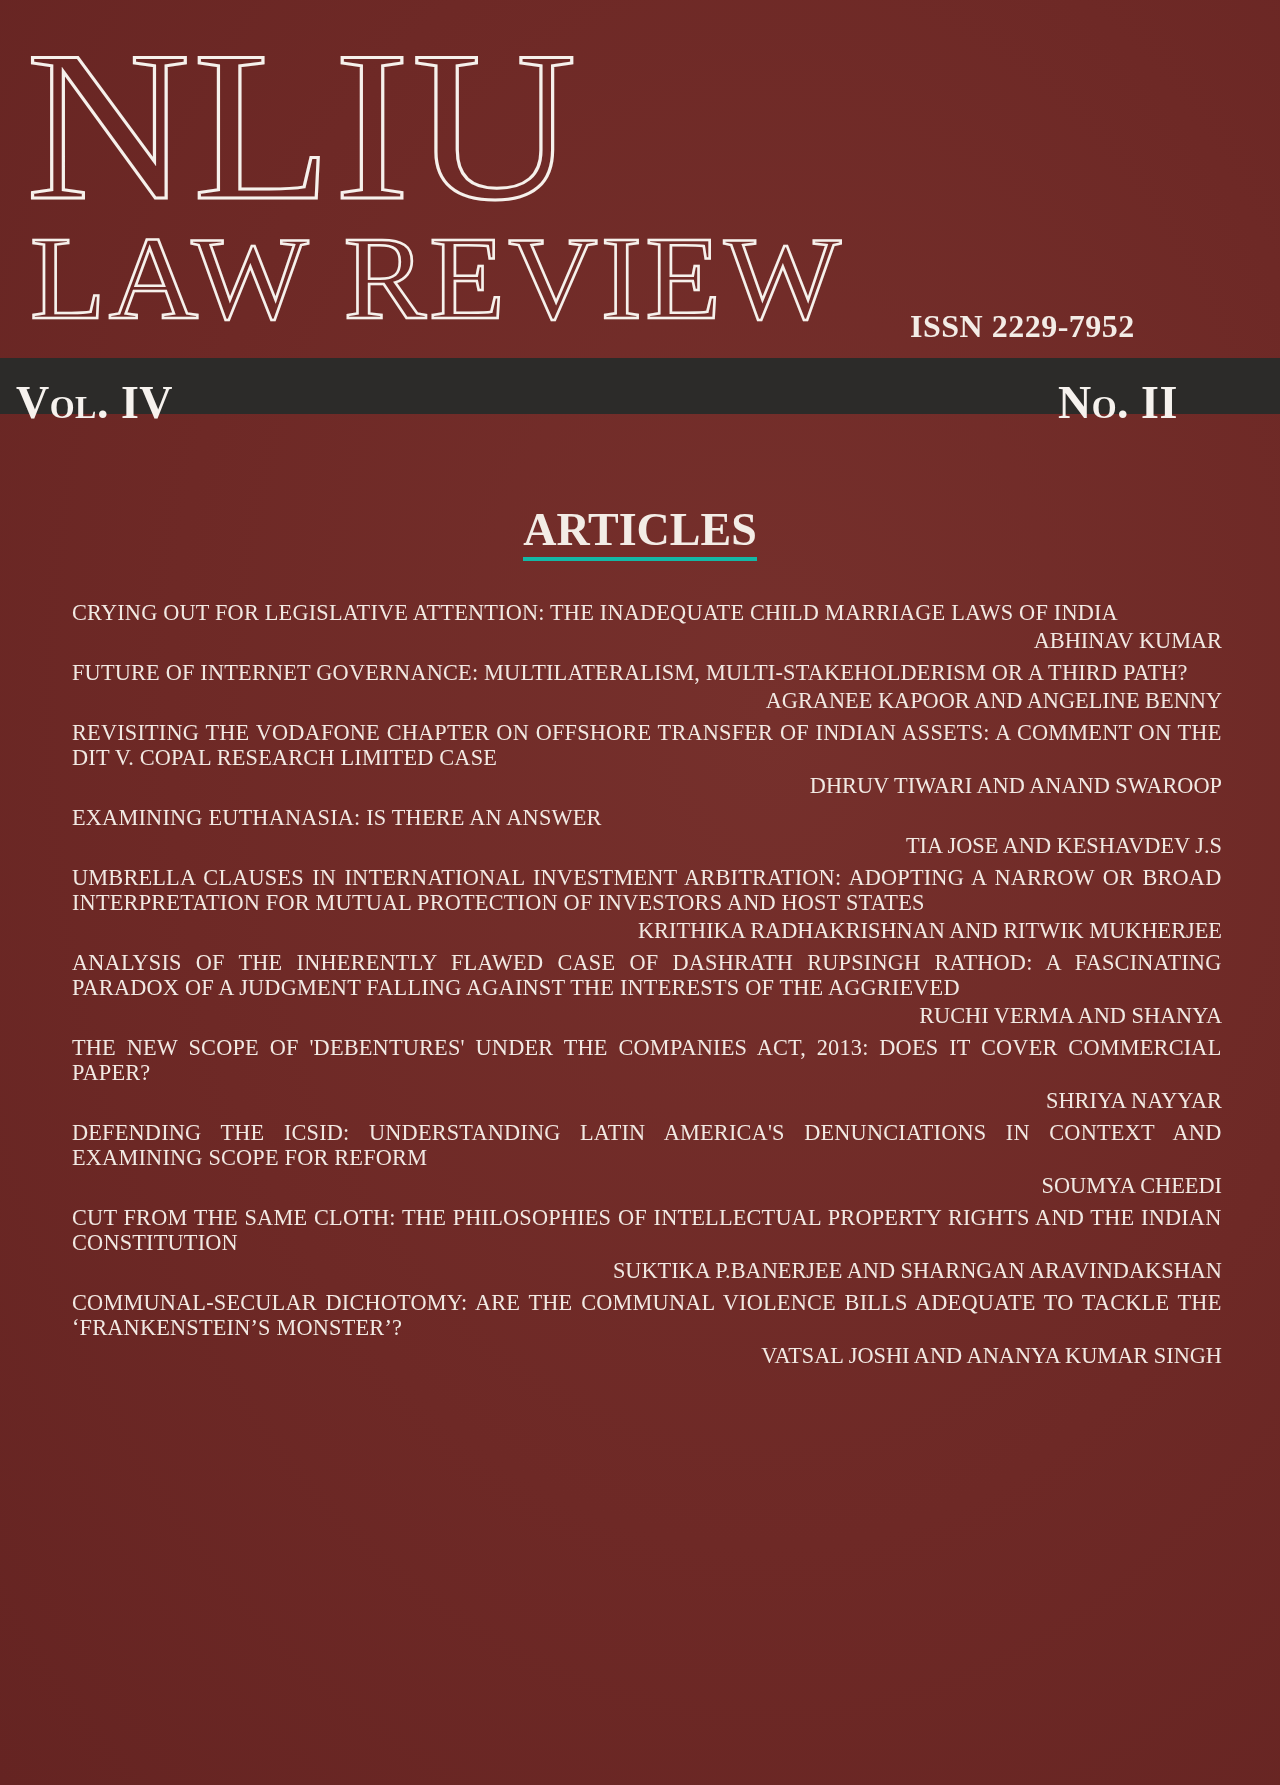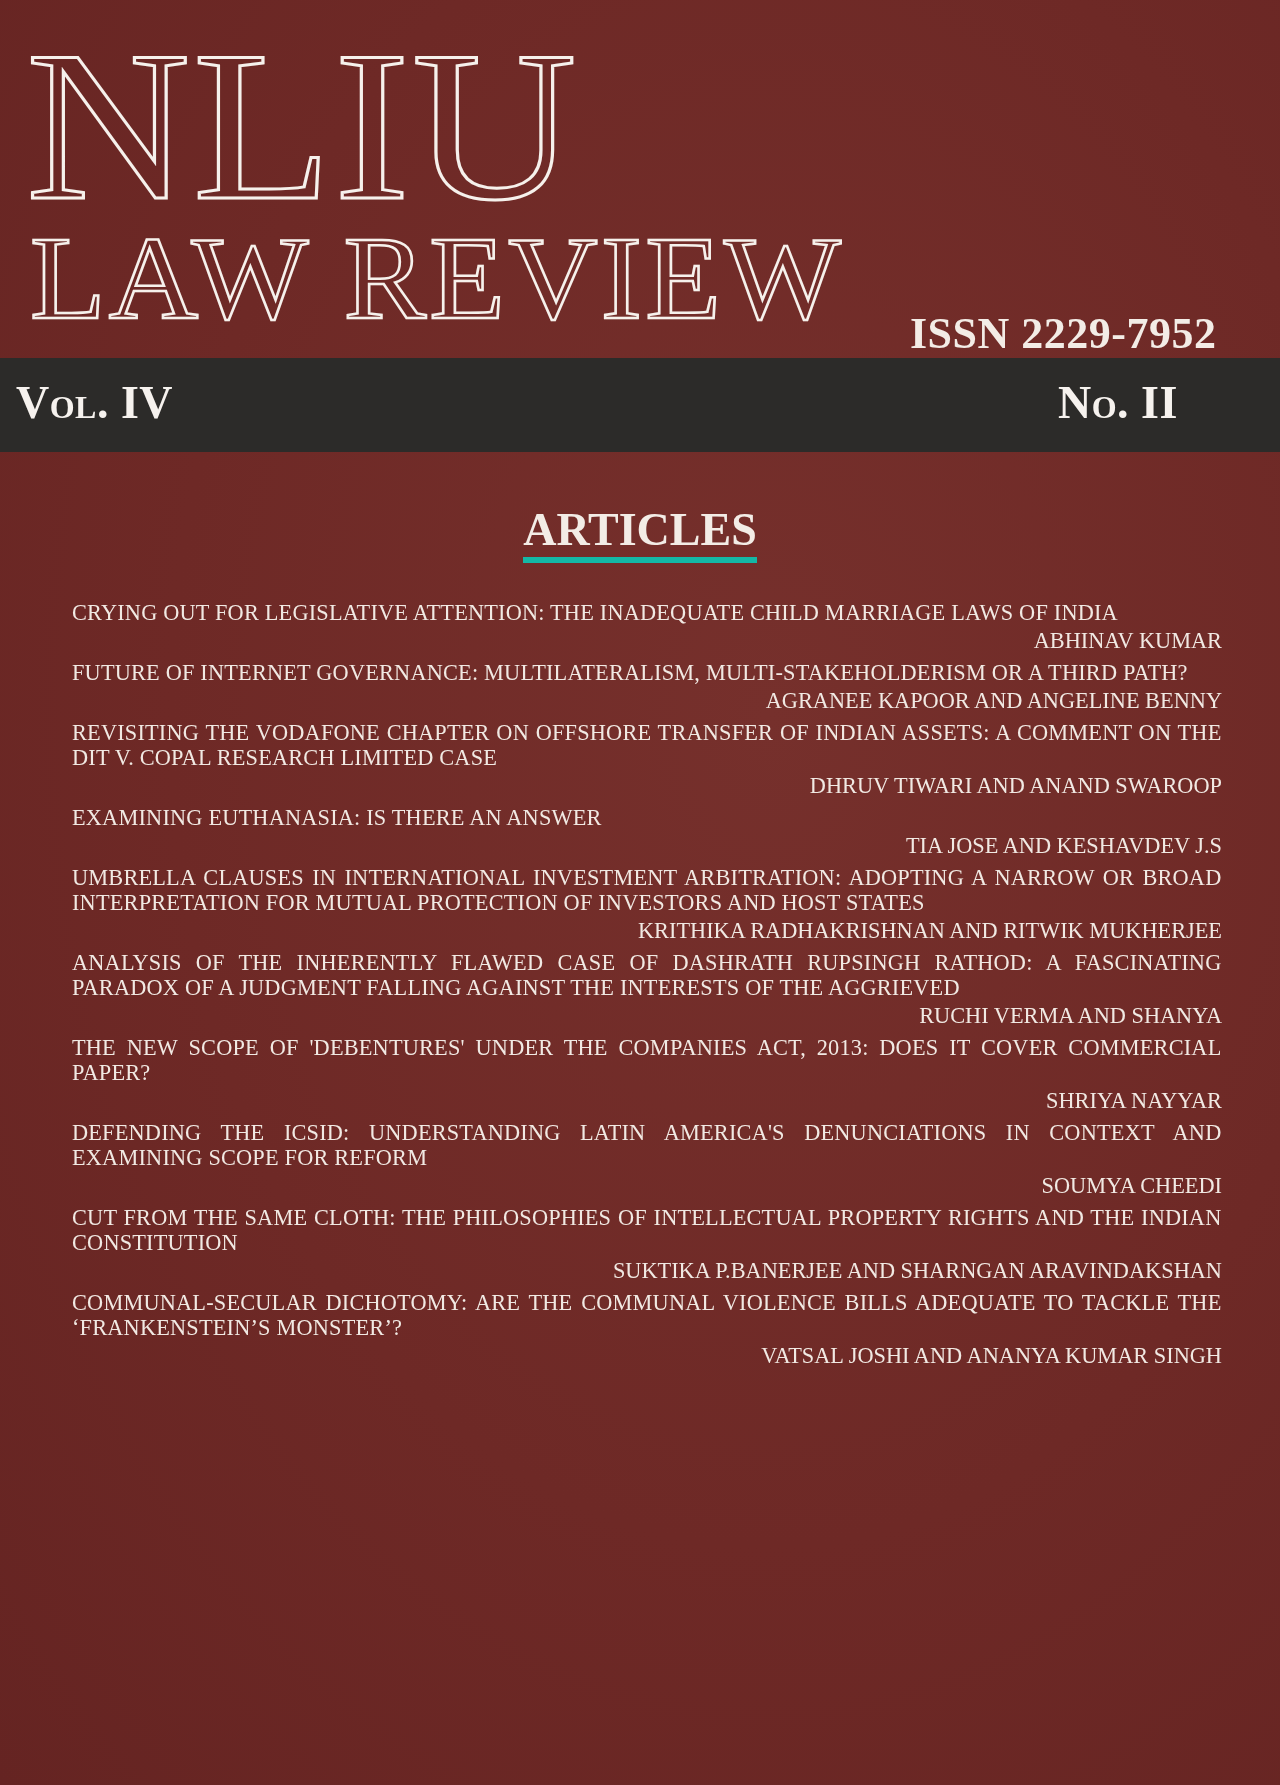--- a/index.html
+++ b/index.html
@@ -22,40 +22,40 @@
   .masthead-law {
     position: absolute; left: 30px; top: 220px;
     font-size: 118px; line-height: 1; letter-spacing: 3px;
     color: transparent;
     -webkit-text-stroke: 2.5px #f6f1ec;
     font-weight: 400;
     transform: scaleX(1.05); transform-origin: left top;
   }
   .issn {
     position: absolute; left: 910px; top: 308px;
-    font-size: 44px; font-weight: 700; color: #f3ece6;
+    font-size: 32px; font-weight: 700; color: #f3ece6;
     letter-spacing: 0.5px;
   }
   .band {
-    position: absolute; left: 0; top: 358px; width: 1280px; height: 94px;
+    position: absolute; left: 0; top: 358px; width: 1280px; height: 56px;
     background: #2c2b29;
   }
   .band span {
     position: absolute; top: 18px; font-weight: 700; font-size: 46px;
     color: #f6f2ee; font-variant: small-caps; letter-spacing: 0.5px;
   }
   .band .vol { left: 16px; }
   .band .date { left: 422px; }
   .band .no { left: 1058px; }
   .articles-heading {
     position: absolute; left: 0; width: 1280px; top: 503px;
     text-align: center; font-weight: 700; font-size: 46px;
   }
   .articles-heading span {
-    border-bottom: 6px solid #14b8a6; padding-bottom: 2px;
+    border-bottom: 4px solid #14b8a6; padding-bottom: 2px;
   }
   .list {
     position: absolute; left: 72px; top: 600px; width: 1150px;
   }
   .article { margin-bottom: 7px; }
   .title {
     font-size: 24px; line-height: 25px; text-align: justify;
     text-align-last: left; color: #f1e9e3; letter-spacing: 0.2px;
     transform: scaleX(0.93); transform-origin: left top; width: 1236px;
   }

